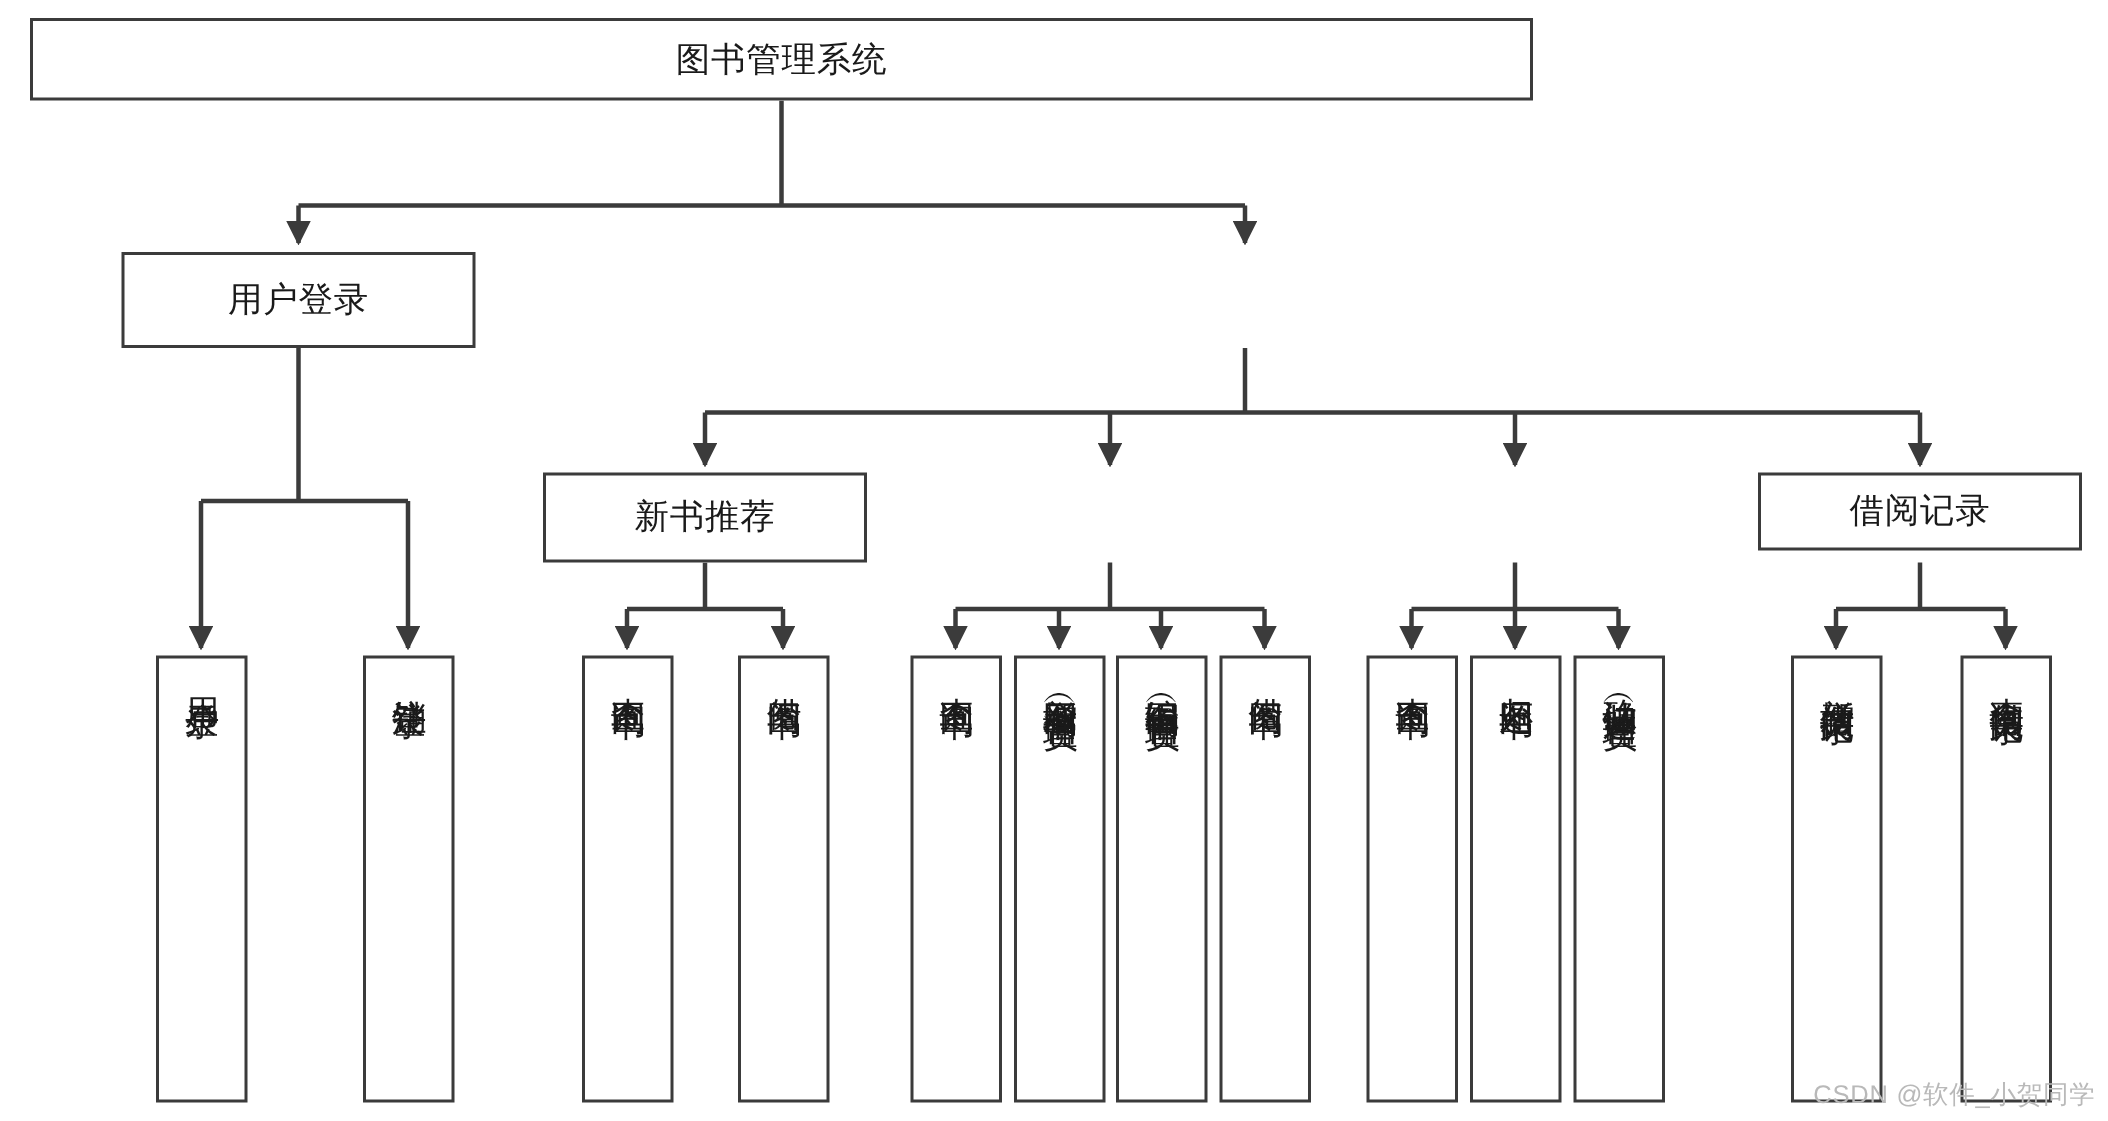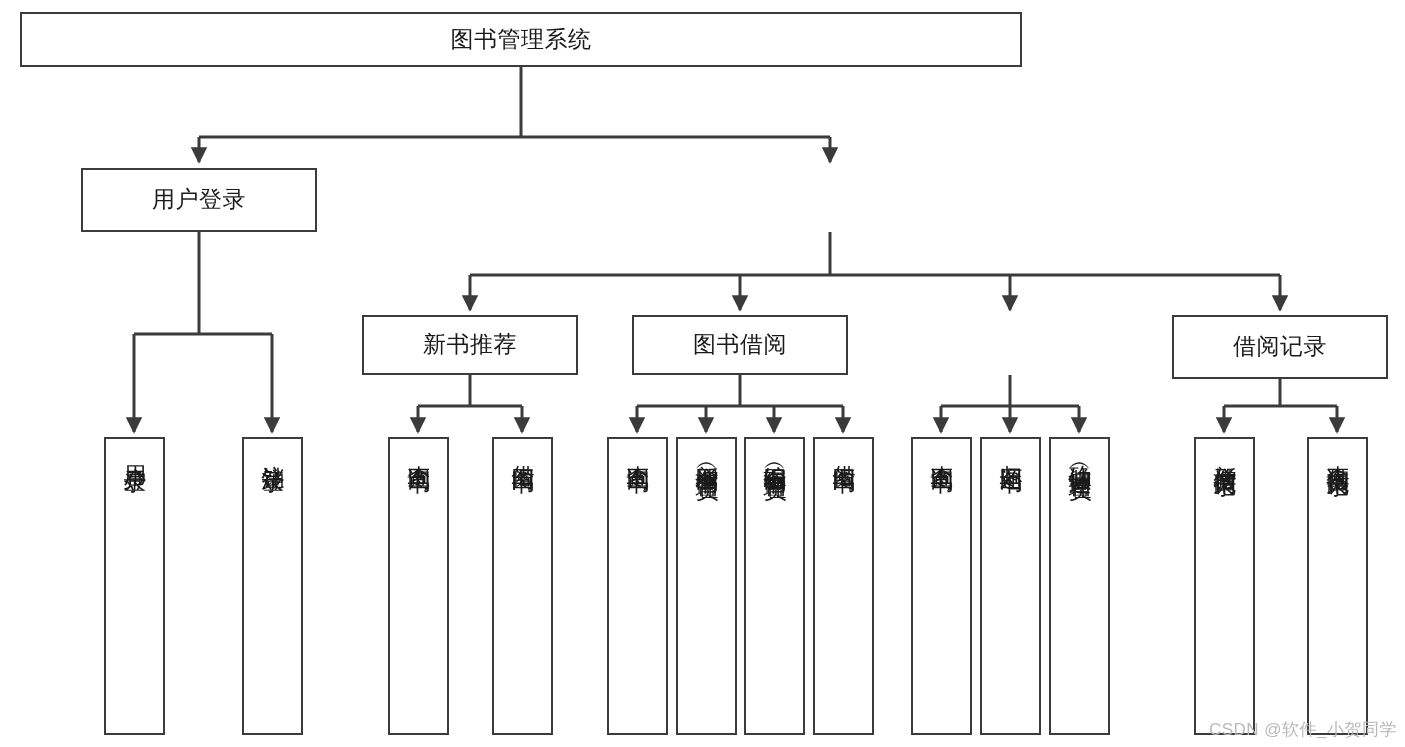--- a/index.html
+++ b/index.html
@@ -135,26 +135,23 @@
 
   <div class="node h-node" style="left:81px; top:168px; width:236px; height:64px;">
     <span class="label">用户登录</span>
   </div>
 
 
   <div class="node h-node" style="left:362px; top:315px; width:216px; height:60px;">
     <span class="label">新书推荐</span>
   </div>
 
-  <div class="node h-node" style="left:632px; top:315px; width:216px; height:60px;">
-    <span class="label">图书借阅</span>
-  </div>
 
 
-  <div class="node h-node" style="left:1172px; top:315px; width:216px; height:64px;">
+  <div class="node h-node" style="left:1172px; top:315px; width:216px; height:52px;">
     <span class="label">借阅记录</span>
   </div>
 
   <div class="node v-node" style="left:104px; top:437px; width:61px; height:298px;">
     <span class="label">用户登录</span>
   </div>
   <div class="node v-node" style="left:242px; top:437px; width:61px; height:298px;">
     <span class="label">注销登录</span>
   </div>
 

